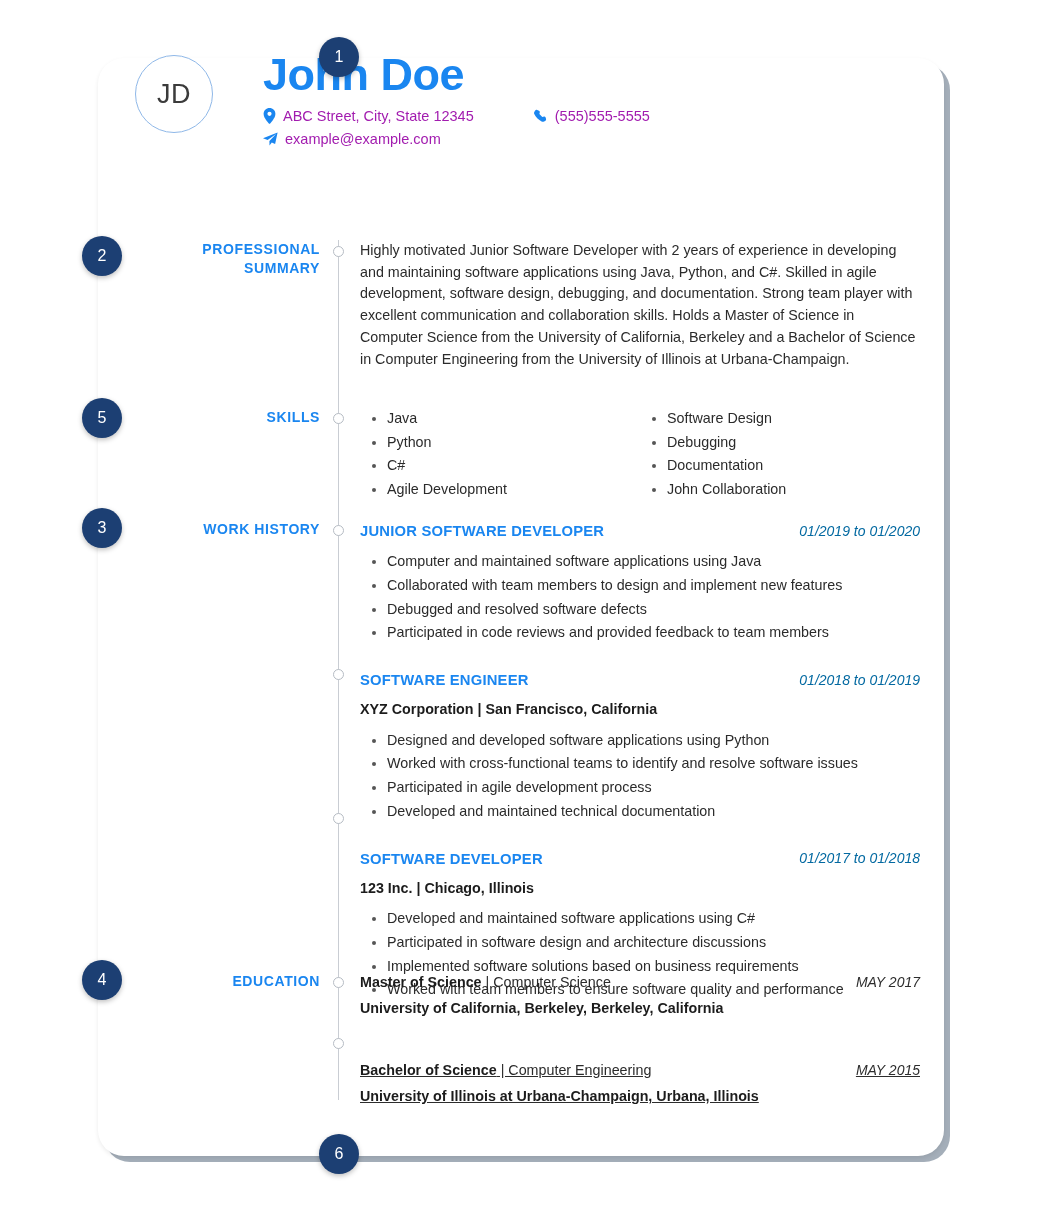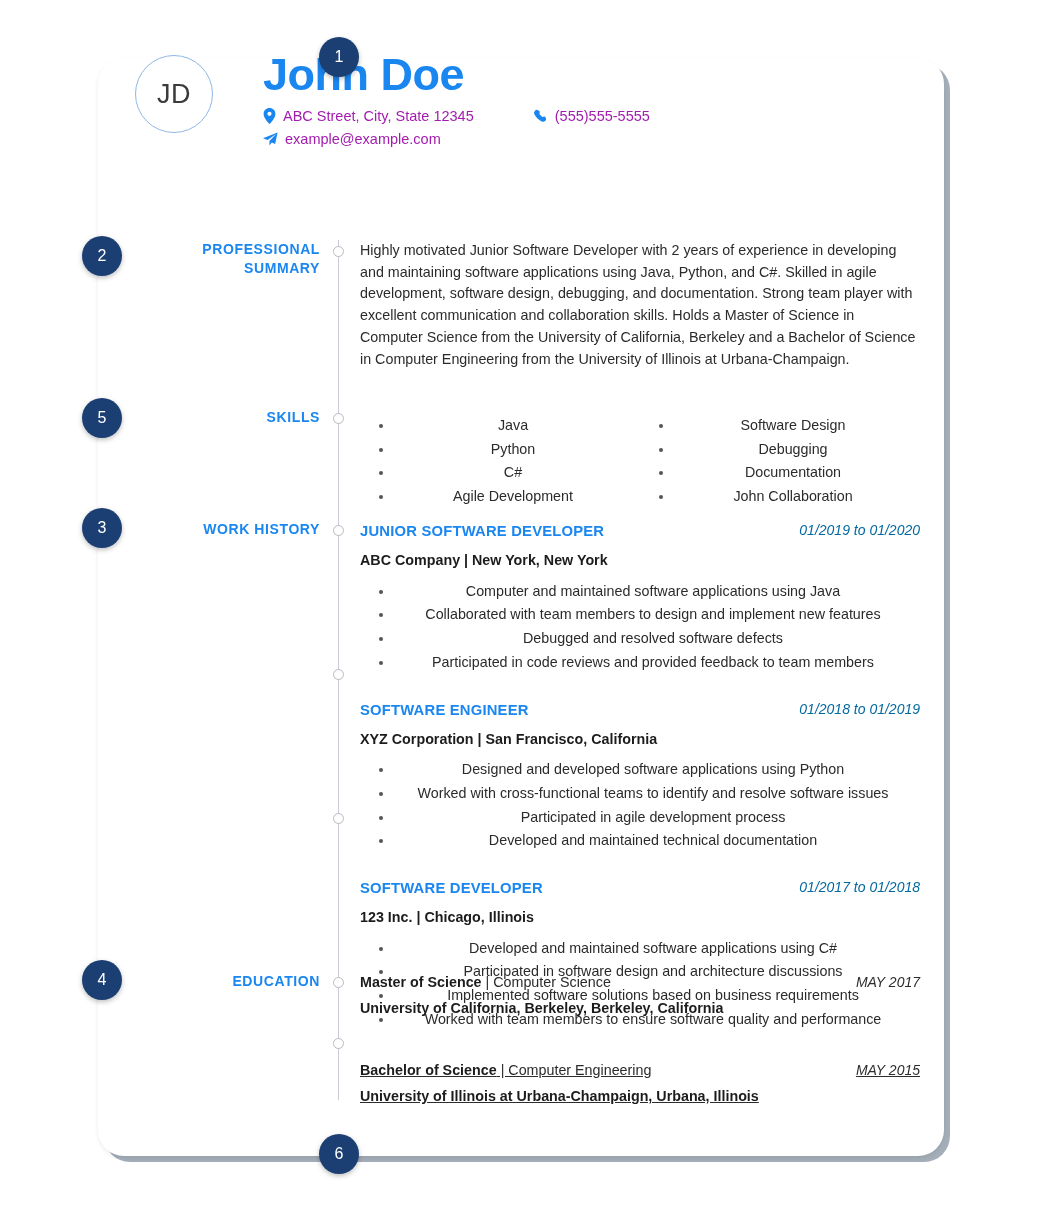--- a/index.html
+++ b/index.html
@@ -145,39 +145,38 @@
   .summary-text { font-size: 14.3px; line-height: 1.52; color: #2b2b2b; }
 
   
   .skills-cols {
     display: flex;
   }
   .skills-col {
     width: 280px;
   }
   ul.bullets {
-    margin: 8px;
+    margin: 1px;
     padding-left: 26px;
     list-style: disc;
-    text-align: center;
   }
   ul.bullets li {
     margin: 0 0 4px 0;
     font-size: 14.3px;
     color: #2b2b2b;
     line-height: 1.38;
   }
   ul.bullets li::marker { color: #555; }
 
   
   .job { position: relative; margin-bottom: 22px; }
   .job-head {
     display: flex;
     justify-content: space-between;
-    align-items: flex-start;
+    align-items: center;
   }
   .job-title {
     color: #1a86f0;
     font-weight: bold;
     font-size: 14.8px;
     letter-spacing: 0.2px;
   }
   .job-dates {
     font-style: italic;
     font-size: 14px;
@@ -318,21 +317,20 @@
 
 <div class="section" style="top:520px;">
   <div class="sec-label">WORK HISTORY</div>
   <div class="sec-body">
 
     <div class="job">
       <div class="job-head">
         <span class="job-title">JUNIOR SOFTWARE DEVELOPER</span>
         <span class="job-dates">01/2019 to 01/2020</span>
       </div>
-      <div class="job-company">ABC Company | New York, New York</div>
       <ul class="bullets">
         <li>Computer and maintained software applications using Java</li>
         <li>Collaborated with team members to design and implement new features</li>
         <li>Debugged and resolved software defects</li>
         <li>Participated in code reviews and provided feedback to team members</li>
       </ul>
     </div>
 
     <div class="job" style="margin-top:26px;">
       <div class="job-head">

